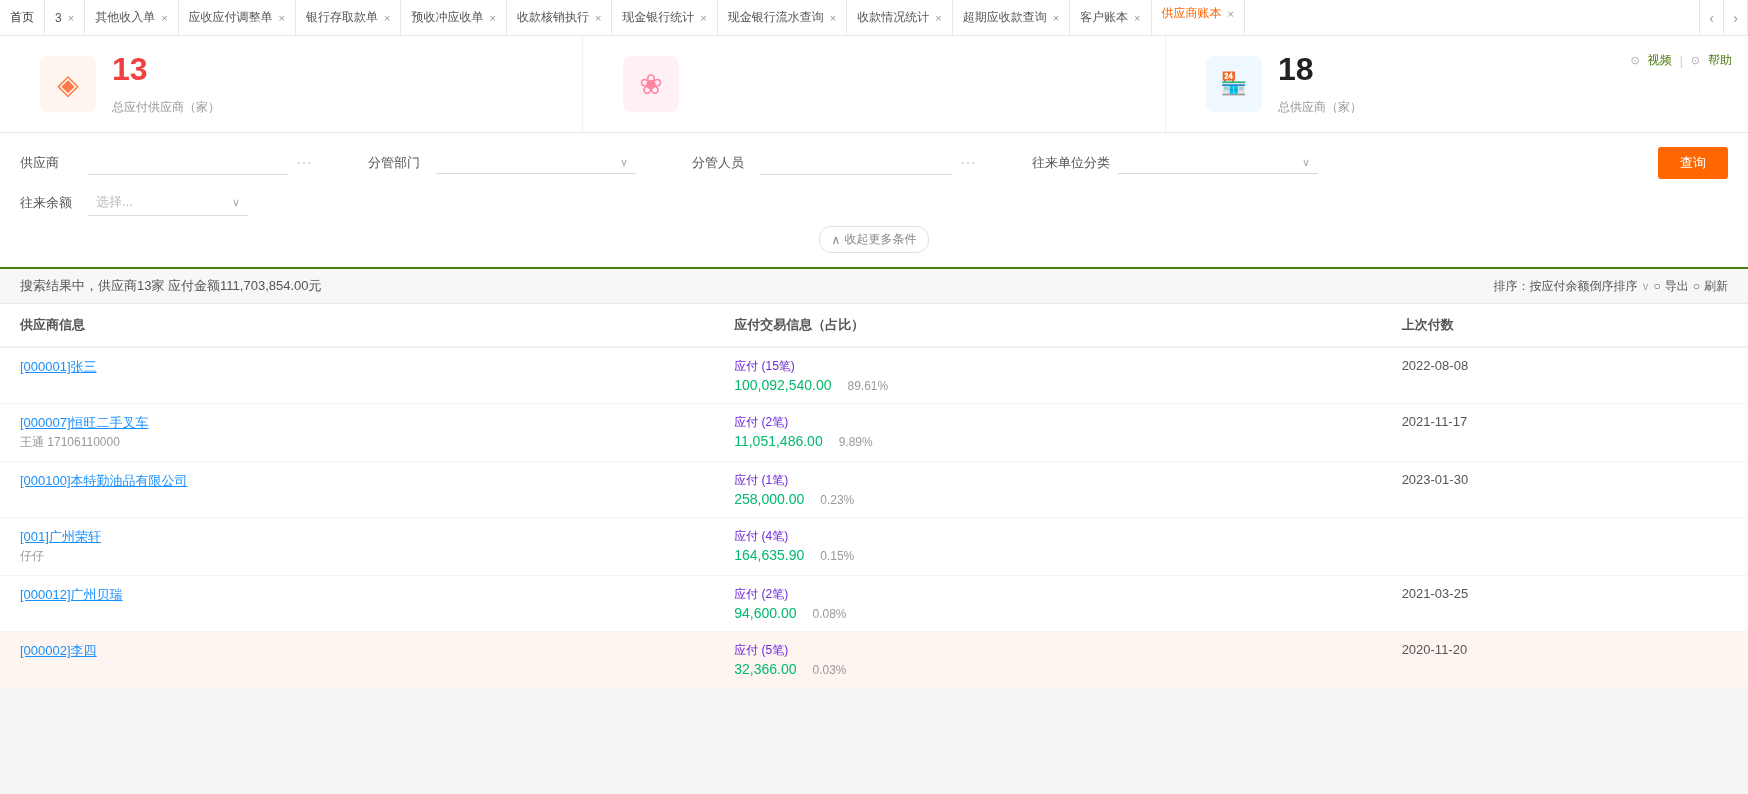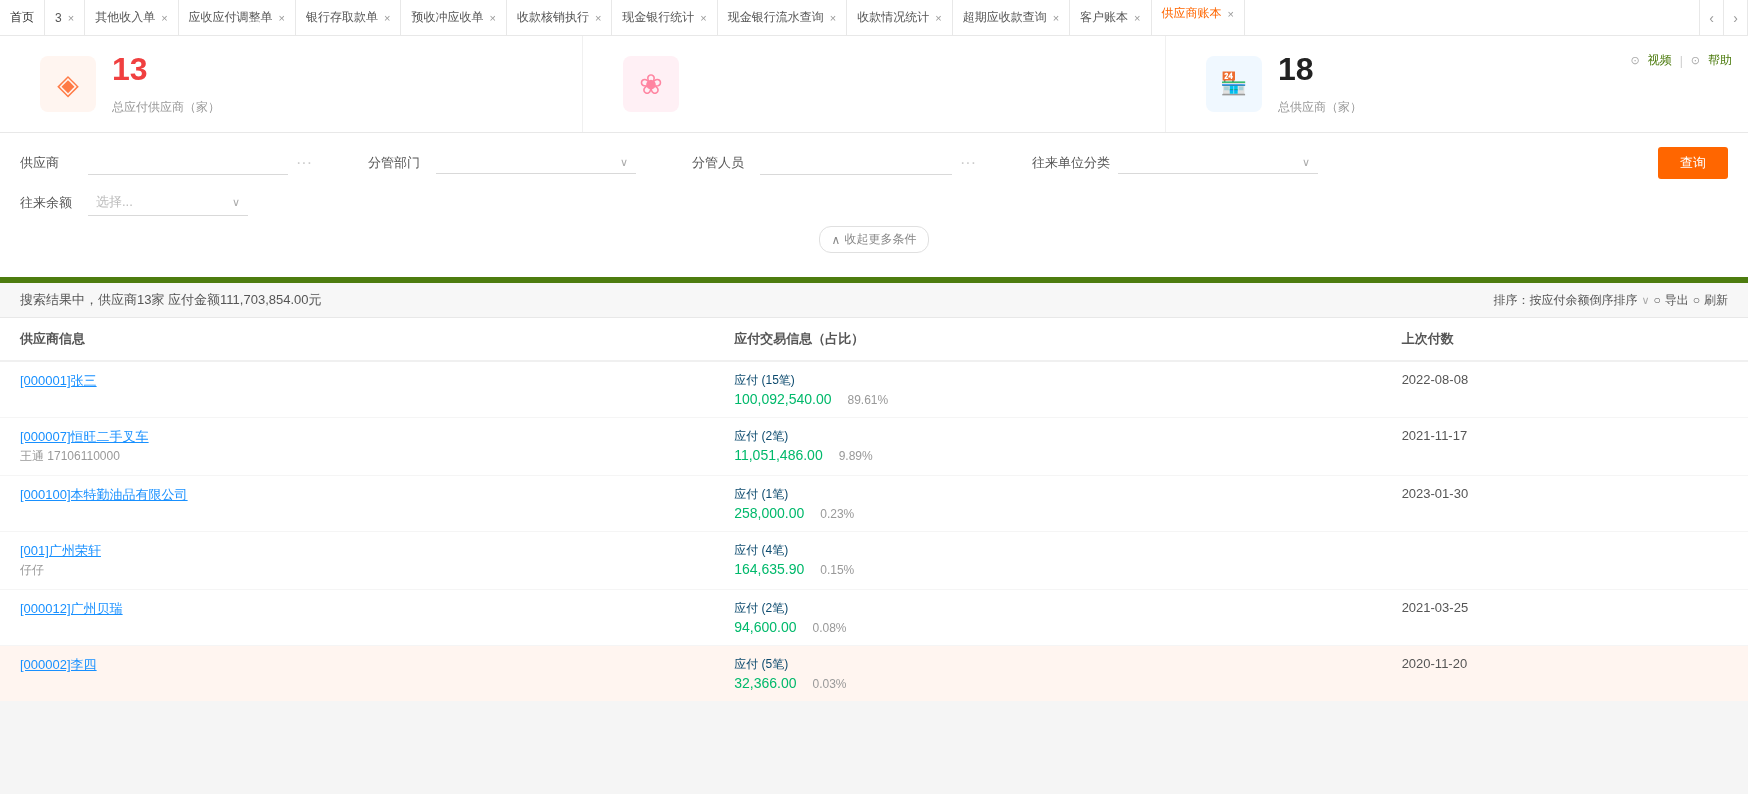--- a/index.html
+++ b/index.html
@@ -21,21 +21,21 @@
     .stat-icon.orange { background: #fff5f0; color: #ff7a45; }
     .stat-icon.pink { background: #fff0f5; color: #ff85a1; }
     .stat-icon.blue { background: #f0f8ff; color: #69b3e7; }
     .stat-info .stat-num { font-size: 32px; font-weight: bold; color: #f04040; line-height: 1.1; }
     .stat-info .stat-label { font-size: 12px; color: #999; margin-top: 12px; }
     .top-right-links { position: absolute; right: 16px; top: 16px; font-size: 12px; color: #666; display: flex; gap: 8px; align-items: center; }
     .top-right-links a { color: #4d7c0f; cursor: pointer; text-decoration: none; }
     .divider-v { color: #ccc; }
 
     
-    .filter-area { background: #fff; padding: 14px 20px 16px 20px; border-bottom: 6px solid #4d7c0f; }
+    .filter-area { background: #fff; padding: 14px 20px 6px 20px; border-bottom: 2px solid #4d7c0f; }
     .filter-row { display: flex; align-items: center; gap: 8px; margin-bottom: 10px; flex-wrap: wrap; }
     .filter-label { font-size: 13px; color: #555; white-space: nowrap; min-width: 60px; }
     .filter-input { border: none; border-bottom: 1px solid #d9d9d9; padding: 4px 8px; font-size: 13px; color: #333; outline: none; min-width: 180px; background: transparent; }
     .filter-dots { color: #ccc; font-size: 16px; cursor: pointer; }
     .filter-select { display: flex; align-items: center; border: none; border-bottom: 1px solid #d9d9d9; padding: 4px 8px; font-size: 13px; color: #333; min-width: 160px; cursor: pointer; justify-content: space-between; background: transparent; }
     .filter-select .chevron { color: #aaa; font-size: 11px; margin-left: 4px; }
     .filter-gap { flex: 1; }
     .btn-query { background: #ff6600; color: #fff; border: none; padding: 7px 22px; font-size: 13px; border-radius: 3px; cursor: pointer; font-weight: 500; }
     .collapse-btn { display: flex; align-items: center; justify-content: center; gap: 4px; color: #888; font-size: 12px; cursor: pointer; padding: 4px 12px; border: 1px solid #e0e0e0; border-radius: 12px; background: #fff; margin: 0 auto 8px auto; width: fit-content; }
 
@@ -50,21 +50,21 @@
     
     .table-container { background: #fff; overflow: auto; }
     table { width: 100%; border-collapse: collapse; }
     thead tr { border-bottom: 2px solid #f0f0f0; }
     thead th { font-size: 13px; font-weight: 600; color: #555; padding: 12px 20px; text-align: left; background: #fff; }
     tbody tr { border-bottom: 1px solid #f5f5f5; }
     tbody tr.highlighted { background: #fff5f0; }
     tbody td { padding: 10px 20px; font-size: 13px; color: #333; vertical-align: top; }
     .supplier-link { color: #1890ff; text-decoration: underline; cursor: pointer; font-size: 13px; }
     .supplier-sub { font-size: 12px; color: #999; margin-top: 2px; }
-    .tx-label { font-size: 12px; color: #0c4a6e; }
+    .tx-label { font-size: 12px; color: #6d28d9; }
     .tx-amount { font-size: 14px; color: #00b96b; font-weight: 500; margin-top: 2px; }
     .tx-percent { font-size: 12px; color: #999; margin-left: 16px; }
     .tx-row { display: flex; align-items: baseline; gap: 0; }
     .date-cell { font-size: 13px; color: #555; }
 
     
     .table-wrapper { position: relative; max-height: 420px; overflow-y: auto; }
     .table-wrapper::-webkit-scrollbar { width: 8px; }
     .table-wrapper::-webkit-scrollbar-track { background: #f5f5f5; }
     .table-wrapper::-webkit-scrollbar-thumb { background: #d9d9d9; border-radius: 4px; }

